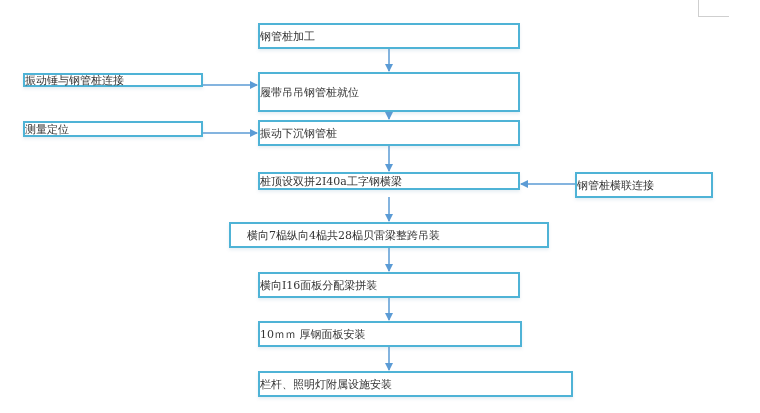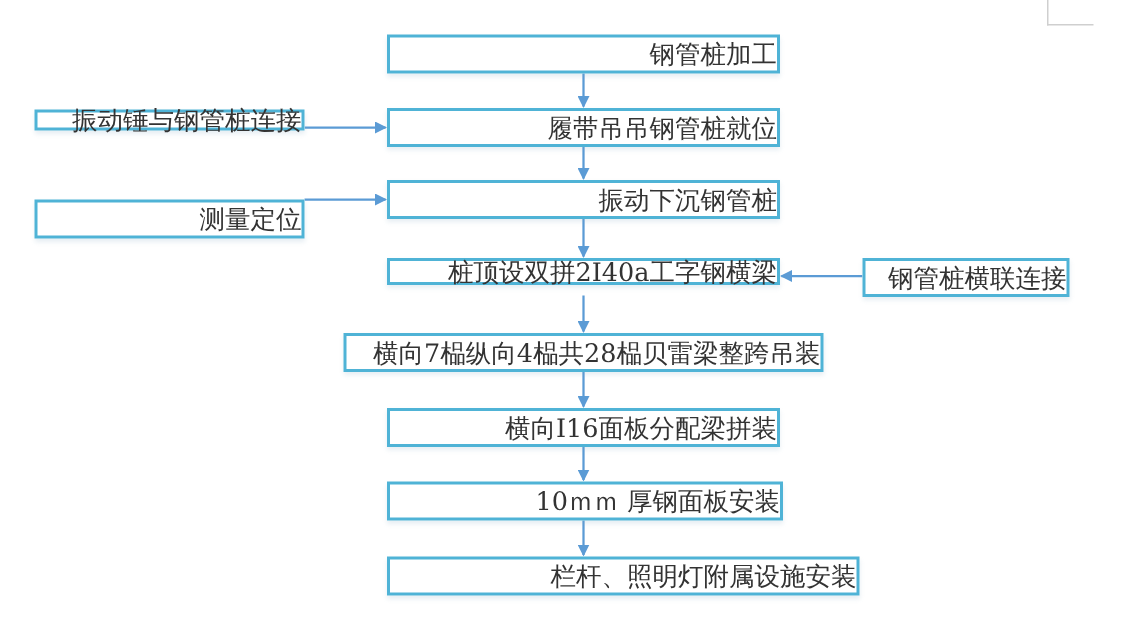--- a/index.html
+++ b/index.html
@@ -1,20 +1,20 @@
 <!DOCTYPE html>
 <html><head>
   <meta charset="utf-8">
   <style>
     html, body { margin: 0; padding: 0; background: #ffffff; }
     body { width: 760px; height: 413px; position: relative; overflow: hidden;
            font-family: "DejaVu Serif", "Liberation Serif", serif; }
     .box { position: absolute; box-sizing: border-box; border: 2px solid #4fb3d6;
-           background: #ffffff; color: #333333; font-size: 17px; display: flex;
-           align-items: center; justify-content: flex-end; white-space: nowrap;
+           background: #ffffff; color: #333333; font-size: 11px; display: flex;
+           align-items: center; justify-content: flex-start; white-space: nowrap;
            box-shadow: 0 2px 3px rgba(120,160,190,0.18); }
     svg.conn { position: absolute; left: 0; top: 0; width: 760px; height: 413px; pointer-events: none; }
     .corner { position: absolute; left: 698px; top: 0; width: 30px; height: 16px;
               border-left: 1px solid #cfcfcf; border-bottom: 1px solid #cfcfcf; }
   </style>
 </head>
 <body>
 
 <div class="corner"></div>
 
@@ -34,21 +34,21 @@
   <line x1="389" y1="346" x2="389" y2="370" stroke="#5b9bd5" stroke-width="1.5" marker-end="url(#ah)"></line>
 
   <line x1="203" y1="85" x2="257" y2="85" stroke="#5b9bd5" stroke-width="1.5" marker-end="url(#ah)"></line>
   <line x1="203" y1="133" x2="257" y2="133" stroke="#5b9bd5" stroke-width="1.5" marker-end="url(#ah)"></line>
   <line x1="575" y1="184" x2="521" y2="184" stroke="#5b9bd5" stroke-width="1.5" marker-end="url(#ah)"></line>
 </svg>
 
 <div class="box" style="left:258px; top:23px; width:262px; height:26px;">
   <span>钢管桩加工</span>
 </div>
-<div class="box" style="left:258px; top:72px; width:262px; height:26px;">
+<div class="box" style="left:258px; top:72px; width:262px; height:40px;">
   <span>履带吊吊钢管桩就位</span>
 </div>
 <div class="box" style="left:258px; top:120px; width:262px; height:26px;">
   <span>振动下沉钢管桩</span>
 </div>
 <div class="box" style="left:258px; top:172px; width:262px; height:18px;">
   <span>桩顶设双拼2I40a工字钢横梁</span>
 </div>
 <div class="box" style="left:229px; top:222px; width:320px; height:26px;padding-left:16px;">
   <span>横向7榀纵向4榀共28榀贝雷梁整跨吊装</span>
@@ -59,18 +59,18 @@
 <div class="box" style="left:258px; top:321px; width:264px; height:26px;">
   <span>10ｍｍ 厚钢面板安装</span>
 </div>
 <div class="box" style="left:258px; top:371px; width:315px; height:26px;">
   <span>栏杆、照明灯附属设施安装</span>
 </div>
 
 <div class="box" style="left:23px; top:73px; width:180px; height:14px;">
   <span>振动锤与钢管桩连接</span>
 </div>
-<div class="box" style="left:23px; top:121px; width:180px; height:26px;margin-top:12px;">
+<div class="box" style="left:23px; top:121px; width:180px; height:16px;">
   <span>测量定位</span>
 </div>
 <div class="box" style="left:575px; top:172px; width:138px; height:26px;">
   <span>钢管桩横联连接</span>
 </div>
 
 </body></html>

